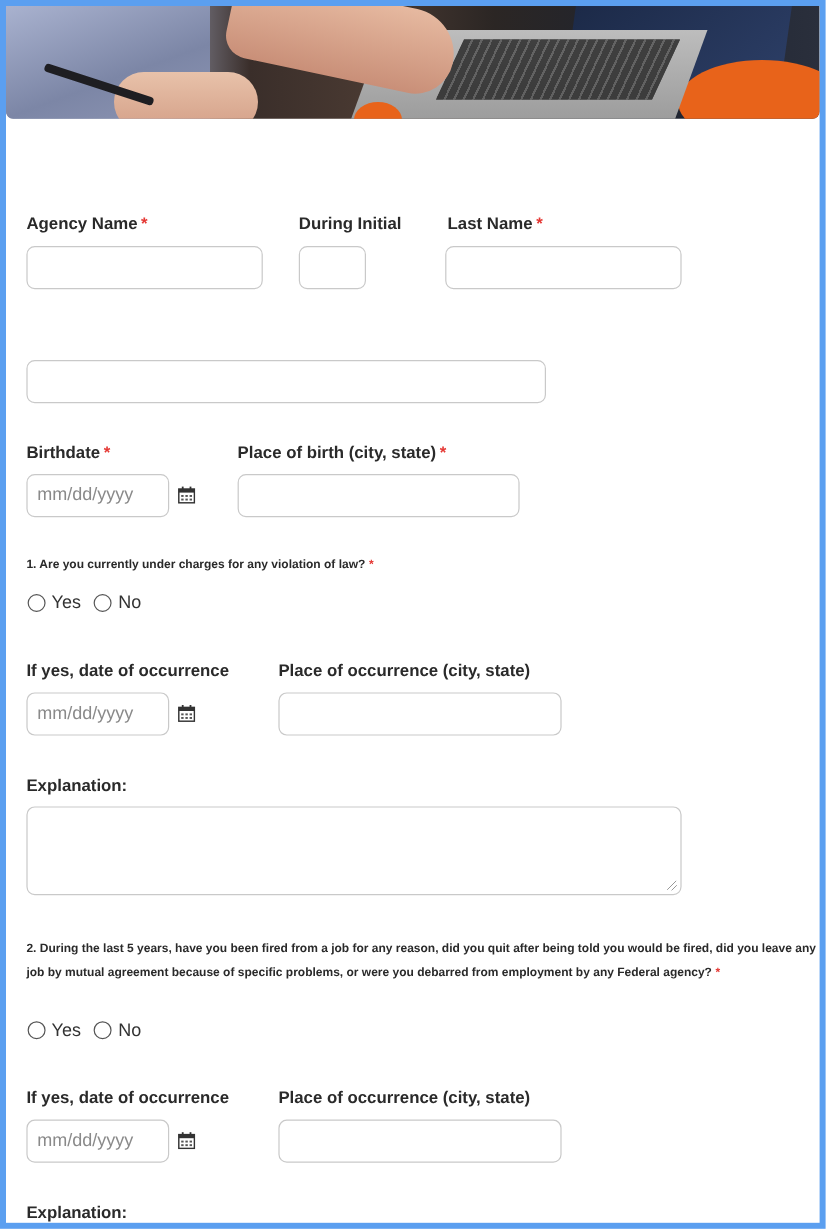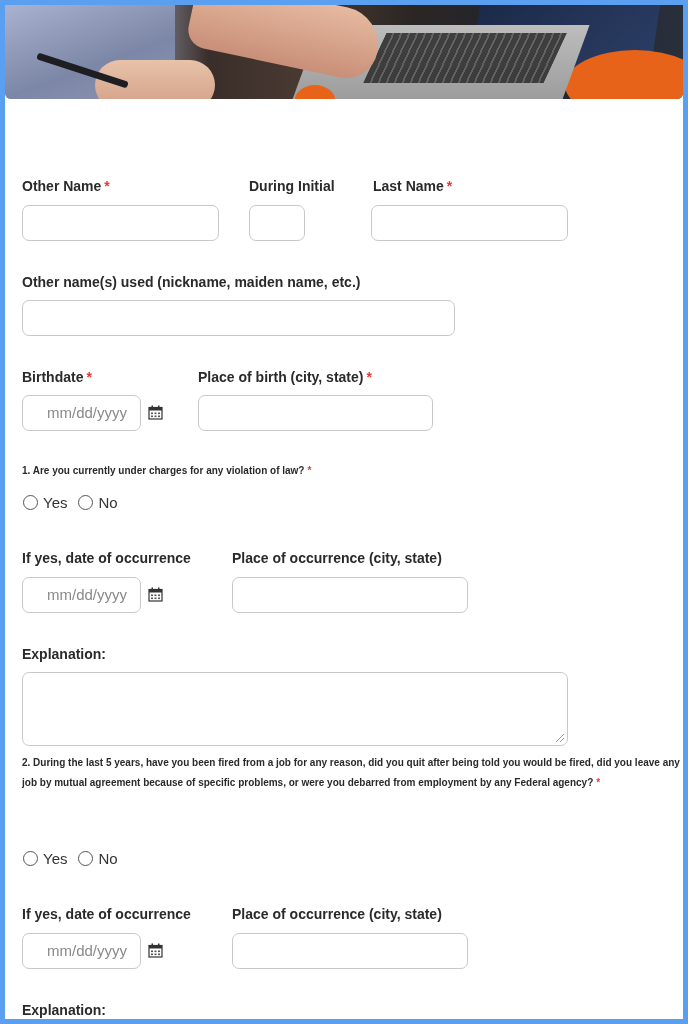--- a/index.html
+++ b/index.html
@@ -38,21 +38,21 @@
   .label {
     position: absolute; font-size: 14px; font-weight: bold; color: #2a2a2a;
     white-space: nowrap;
   }
   .req { color: #e53935; margin-left: 3px; }
   .input {
     position: absolute; height: 36px; border: 1px solid #c9c9c9; border-radius: 7px; background: #fff;
   }
   .date {
     position: absolute; height: 36px; border: 1px solid #c9c9c9; border-radius: 7px; background:#fff;
-    font-size: 15px; color: #8a8a8a; padding-left: 24px; line-height: 34px;
+    font-size: 15px; color: #8a8a8a; padding-left: 8px; line-height: 34px;
   }
   .cal {
     position: absolute; width: 15px; height: 15px;
   }
   .textarea {
     position: absolute; border: 1px solid #c9c9c9; border-radius: 7px; background:#fff;
   }
   .grip { position:absolute; right:3px; bottom:3px; width:8px; height:8px;
     background: linear-gradient(135deg, transparent 45%, #999 45%, #999 52%, transparent 52%, transparent 70%, #999 70%, #999 77%, transparent 77%); }
   .radio-row { position: absolute; display: flex; align-items: flex-start; font-size: 15px; color: #333; }
@@ -71,33 +71,32 @@
     <div class="laptop"></div>
     <div class="keys"></div>
     <div class="hand1"></div>
     <div class="orange2"></div>
     <div class="hand2"></div>
     <div class="pen"></div>
   </div>
 
 
   <div class="label" style="left:17px; top:173px;">
-    <span>Other Name</span><span class="req">*</span>
+    <span>Agency Name</span><span class="req">*</span>
   </div>
   <div class="input" style="left:17px; top:200px; width:197px;"></div>
 
   <div class="label" style="left:244px; top:173px;">During Initial</div>
   <div class="input" style="left:244px; top:200px; width:56px;"></div>
 
   <div class="label" style="left:368px; top:173px;">
     <span>Last Name</span><span class="req">*</span>
   </div>
   <div class="input" style="left:366px; top:200px; width:197px;"></div>
 
-  <div class="label" style="left:17px; top:269px;">Other name(s) used (nickname, maiden name, etc.)</div>
   <div class="input" style="left:17px; top:295px; width:433px;"></div>
 
   <div class="label" style="left:17px; top:364px;">
     <span>Birthdate</span><span class="req">*</span>
   </div>
   <div class="date" style="left:17px; top:390px; width:119px;">mm/dd/yyyy</div>
   <svg class="cal" style="left:143px; top:400px;" viewBox="0 0 15 15">
     <rect x="1" y="2.5" width="13" height="11.5" fill="#fff" stroke="#333" stroke-width="1.2"></rect>
     <rect x="1" y="2.5" width="13" height="3" fill="#333"></rect>
     <rect x="3.5" y="0.5" width="1.5" height="3" fill="#333"></rect>
@@ -149,21 +148,21 @@
   </svg>
 
   <div class="label" style="left:227px; top:545px;">Place of occurrence (city, state)</div>
   <div class="input" style="left:227px; top:572px; width:236px;"></div>
 
   <div class="label" style="left:17px; top:641px;">Explanation:</div>
   <div class="textarea" style="left:17px; top:667px; width:546px; height:74px;">
     <div class="grip"></div>
   </div>
 
-  <div class="question" style="left:17px; top:748px; width:660px;">
+  <div class="question" style="left:17px; top:776px; width:660px;">
     <span>2. During the last 5 years, have you been fired from a job for any reason, did you quit after being told you would be fired, did you leave any job by mutual agreement because of specific problems, or were you debarred from employment by any Federal agency?</span><span class="req">*</span>
   </div>
   <div class="radio-row" style="left:18px; top:845px;">
     <label class="radio-item">
         <span class="radio"></span>
         <span>Yes</span>
       </label>
     <label class="radio-item">
         <span class="radio"></span>
         <span>No</span>

